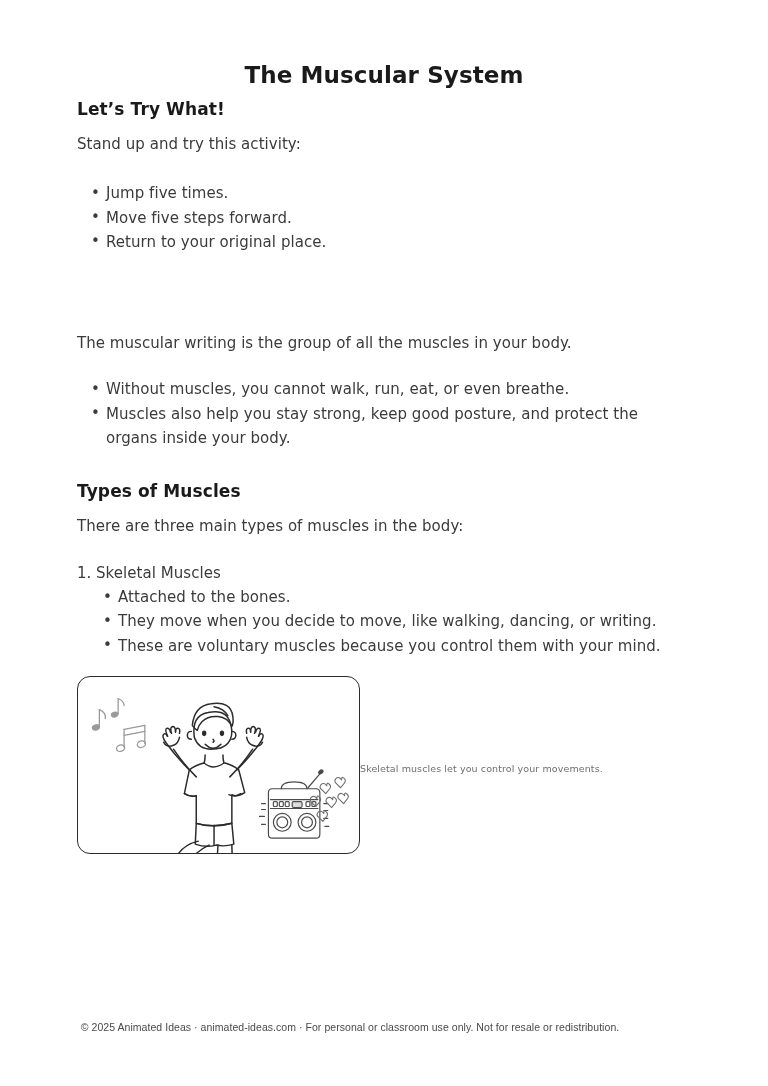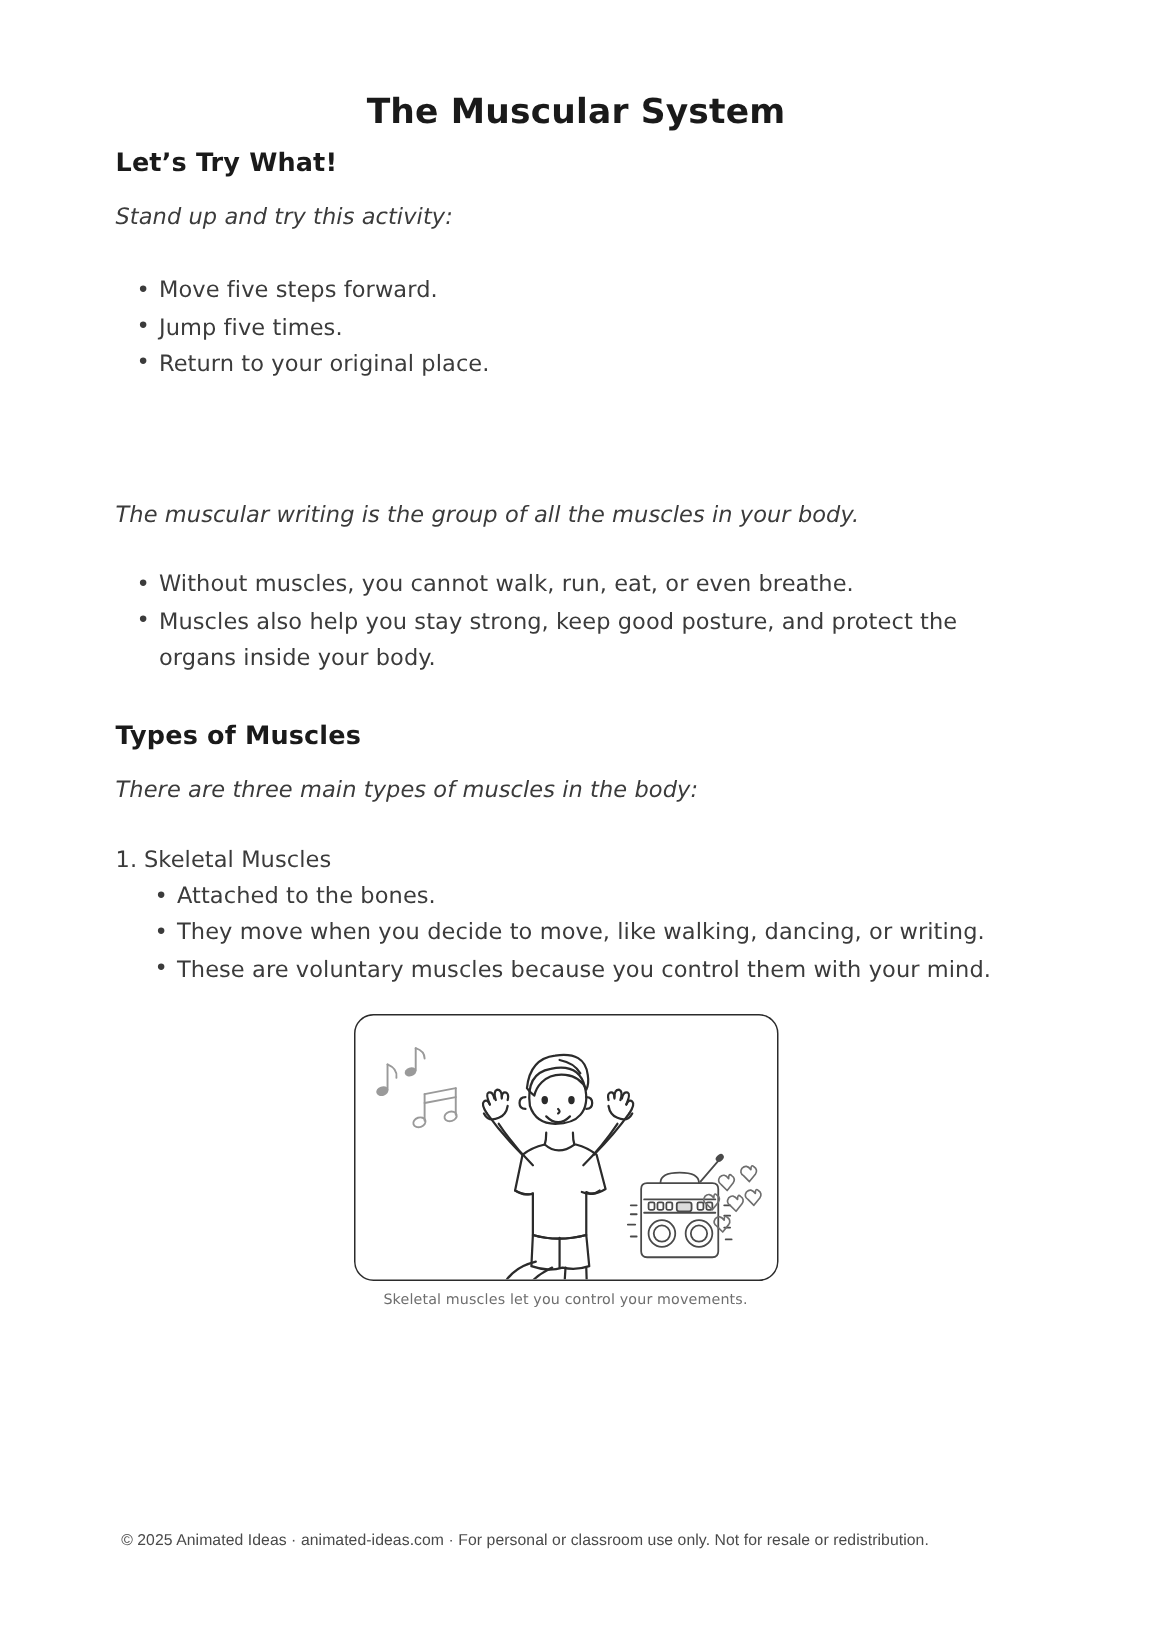--- a/index.html
+++ b/index.html
@@ -49,21 +49,20 @@
     line-height: 1.3;
     letter-spacing: 0.1px;
   }
 
   p.body-text {
     font-size: 15px;
     line-height: 1.55;
     color: #3b3b3b;
     margin: 0;
     letter-spacing: 0.05px;
-    font-style: italic;
   }
 
   ul.bullets {
     margin: 0;
     padding: 0;
     list-style: none;
   }
   ul.bullets > li {
     position: relative;
     padding-left: 29px;
@@ -116,21 +115,21 @@
   .sp-d { height: 30px; }   
   .sp-e { height: 35px; }   
   .sp-f { height: 22px; }   
   .sp-g { height: 30px; }   
   .sp-h { height: 22px; }   
 
   
   .figure-wrap {
     width: 100%;
     display: flex;
-    flex-direction: column;
+    flex-direction: row;
     align-items: center;
     margin-top: 18px;
   }
   .illus-box {
     width: 283px;
     height: 178px;
     border: 1.4px solid #2b2b2b;
     border-radius: 13px;
     box-sizing: border-box;
     background: #fff;
@@ -169,22 +168,22 @@
 
   <h1 class="doc-title">The Muscular System</h1>
 
   <div class="content" style="top:94px;">
 
     <h2 class="section-heading">Let’s Try What!</h2>
     <div class="sp-b"></div>
     <p class="body-text">Stand up and try this activity:</p>
     <div class="sp-c"></div>
     <ul class="bullets">
+      <li>Jump five times.</li>
       <li>Move five steps forward.</li>
-      <li>Jump five times.</li>
       <li>Return to your original place.</li>
     </ul>
     <div class="sp-d"></div>
 
     <div class="sp-e"></div>
 
     <div class="sp-b"></div>
     <p class="body-text">The muscular writing is the group of all the muscles in your body.</p>
     <div class="sp-f"></div>
     <ul class="bullets">

